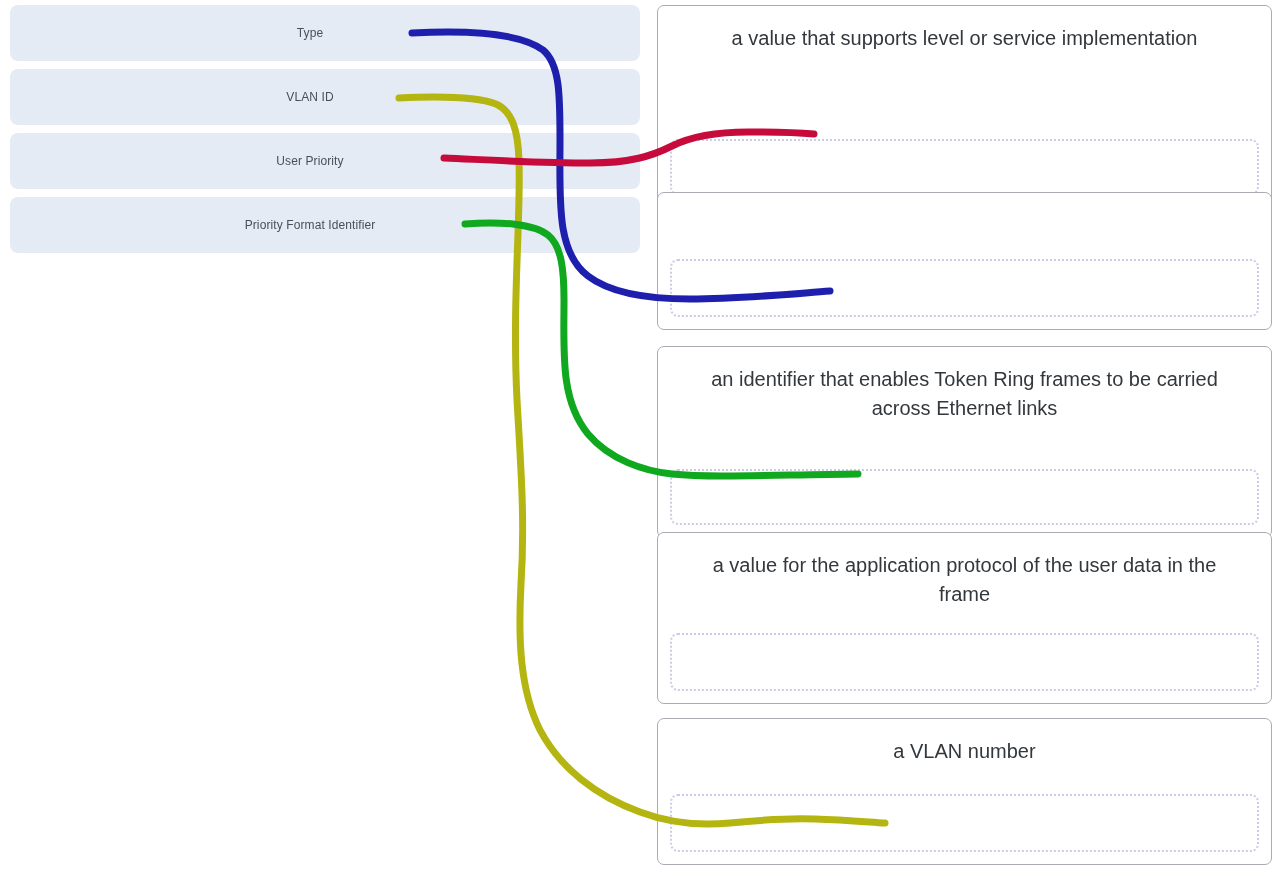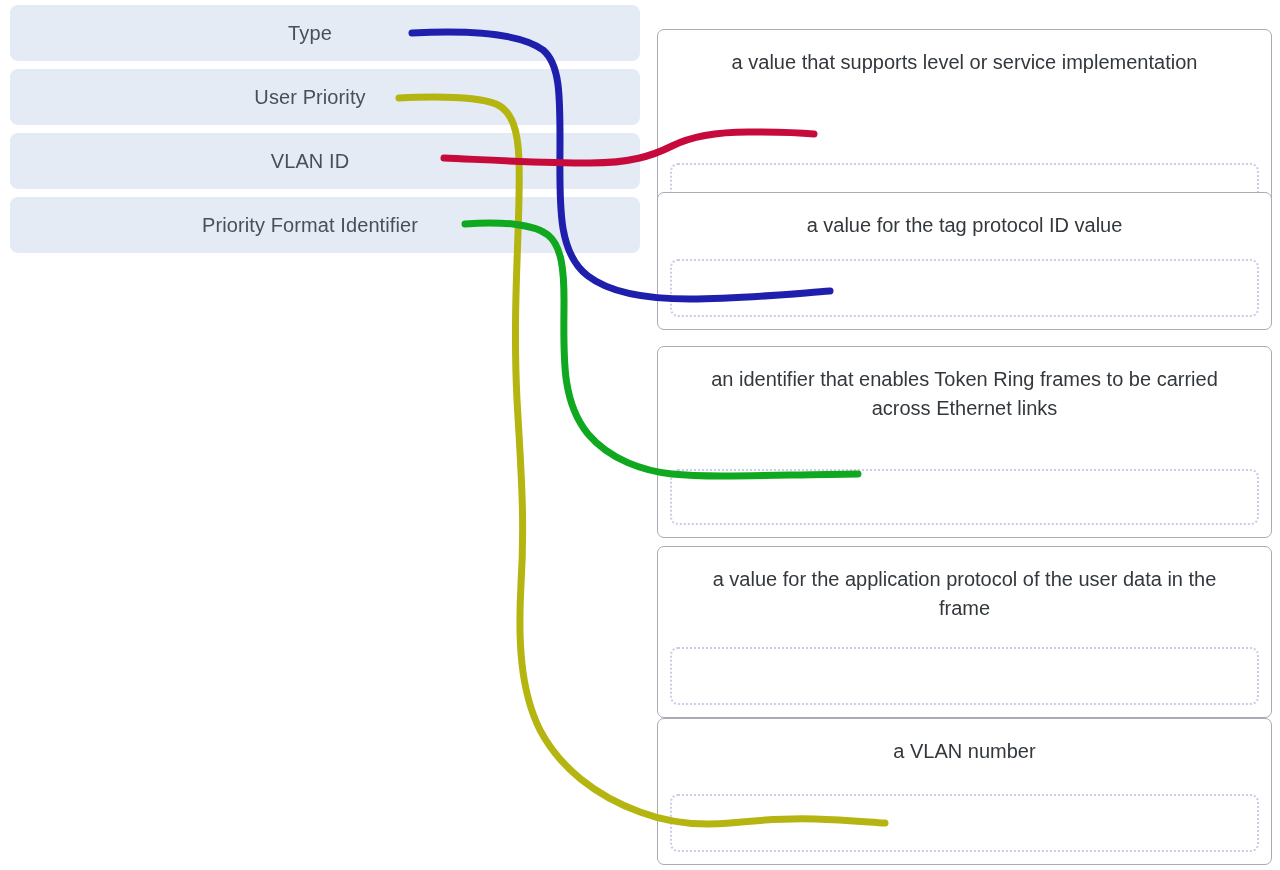--- a/index.html
+++ b/index.html
@@ -37,21 +37,21 @@
     height: 56px;
     background: #e4ebf5;
     border-radius: 8px;
     margin-bottom: 8px;
     display: flex;
     align-items: center;
     justify-content: center;
     padding-right: 30px;
   }
   .term-label {
-    font-size: 20px;
+    font-size: 12px;
     color: #4a4f55;
     letter-spacing: 0.1px;
     white-space: nowrap;
   }
 
   
   .card {
     position: absolute;
     left: 657px;
     width: 615px;
@@ -75,24 +75,24 @@
   .drop-zone {
     box-sizing: border-box;
     margin-top: auto;
     height: 56px;
     border: 2px dotted #ccccea;
     border-radius: 8px;
     background: transparent;
   }
 
   
-  #card-0 { top: 5px;   height: 203px; margin-top: 24px; }
+  #card-0 { top: 5px;   height: 203px; }
   #card-1 { top: 192px; height: 138px; }
   #card-2 { top: 346px; height: 192px; }
-  #card-3 { top: 532px; height: 172px; margin-top: 14px; }
+  #card-3 { top: 532px; height: 172px; }
   #card-4 { top: 718px; height: 147px; }
 
   #card-0 .drop-zone { height: 56px; }
   #card-1 .drop-zone { height: 58px; }
   #card-2 .drop-zone { height: 56px; }
   #card-3 .drop-zone { height: 58px; }
   #card-4 .drop-zone { height: 58px; }
 
   
   #connectors {
@@ -111,37 +111,36 @@
 </head>
 <body>
 
 <div id="stage">
 
   <div class="term-col">
     <div class="term-pill">
       <span class="term-label">Type</span>
     </div>
     <div class="term-pill">
-      <span class="term-label">User Priority</span>
+      <span class="term-label">VLAN ID</span>
     </div>
     <div class="term-pill">
-      <span class="term-label">VLAN ID</span>
+      <span class="term-label">User Priority</span>
     </div>
     <div class="term-pill">
       <span class="term-label">Priority Format Identifier</span>
     </div>
   </div>
 
   <div class="card" id="card-0">
     <div class="card-text">a value that supports level or service implementation</div>
     <div class="drop-zone"></div>
   </div>
 
   <div class="card" id="card-1">
-    <div class="card-text">a value for the tag protocol ID value</div>
     <div class="drop-zone"></div>
   </div>
 
   <div class="card" id="card-2">
     <div class="card-text">an identifier that enables Token Ring frames to be carried across Ethernet links</div>
     <div class="drop-zone"></div>
   </div>
 
   <div class="card" id="card-3">
     <div class="card-text">a value for the application protocol of the user data in the frame</div>

